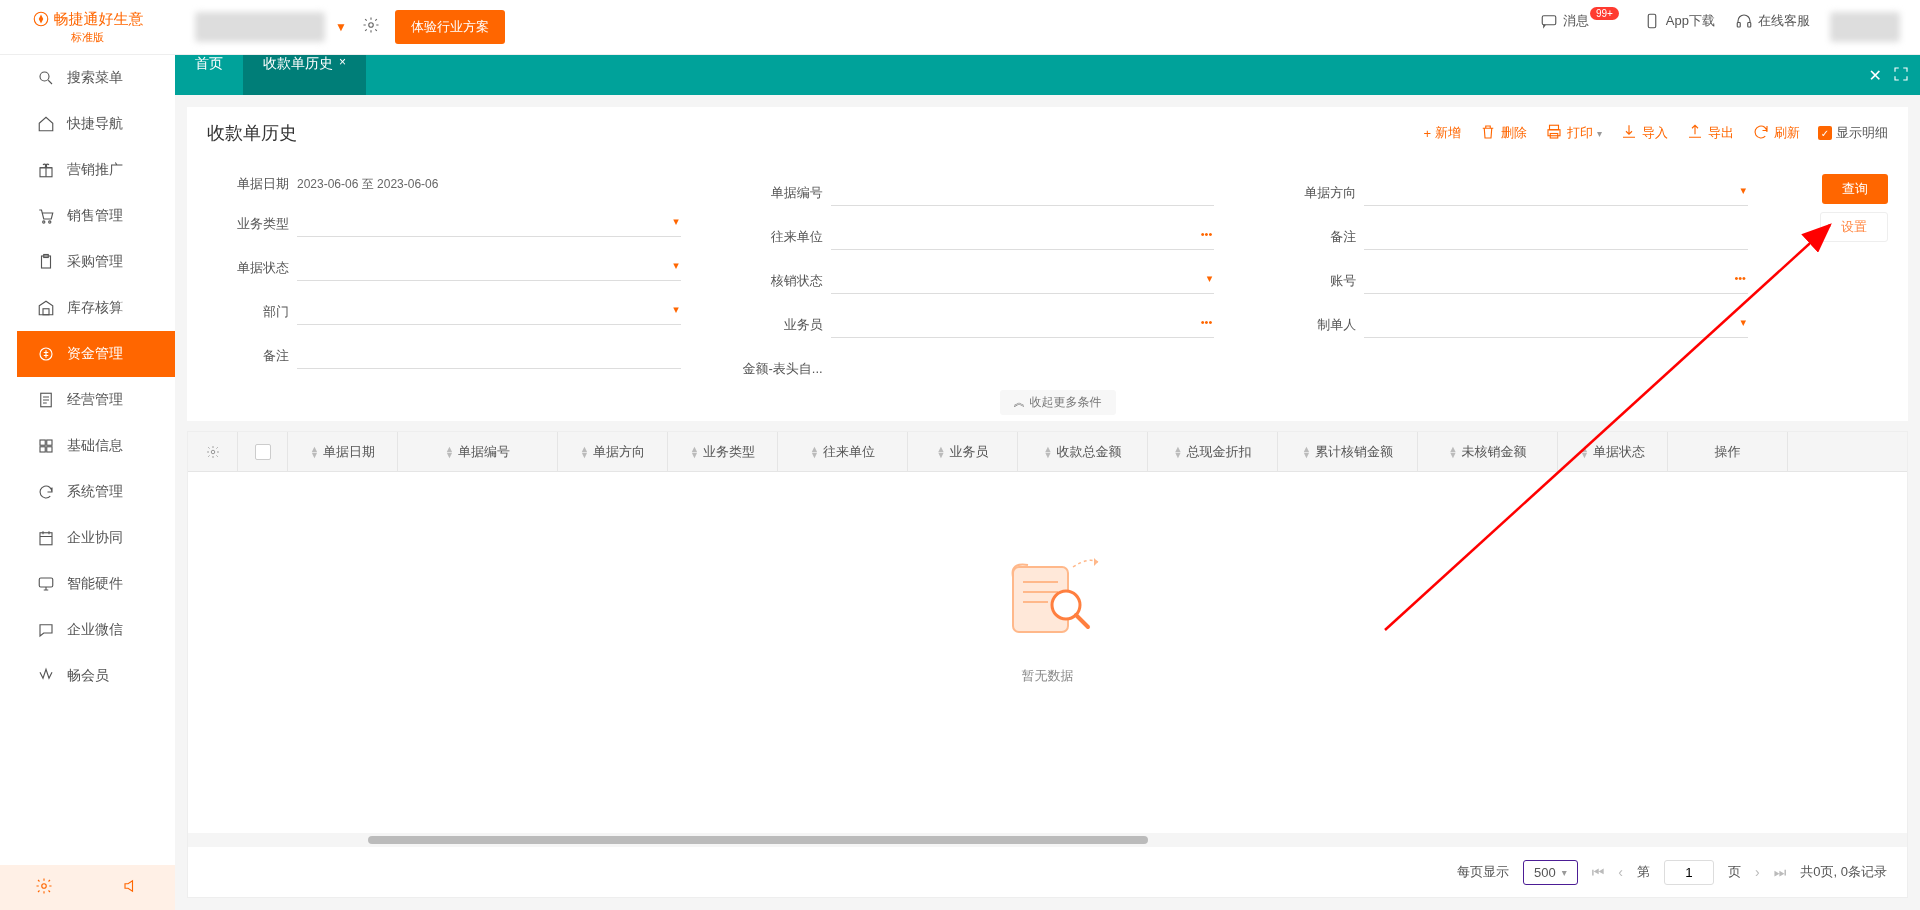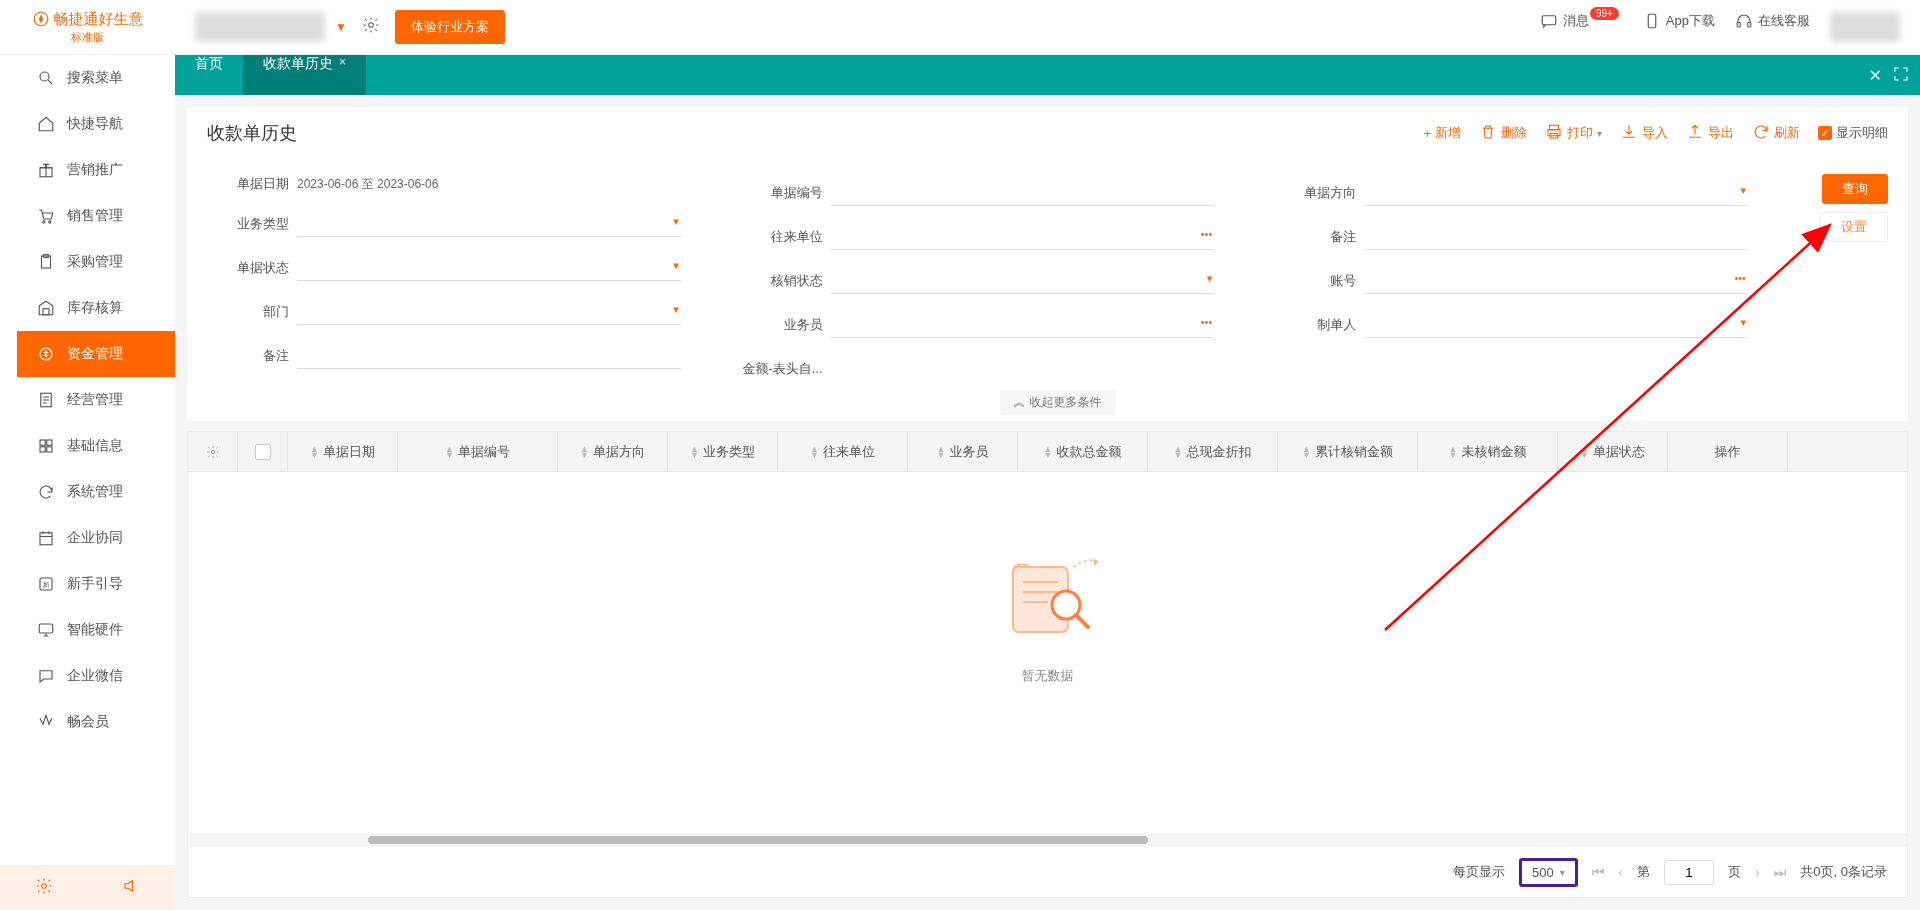--- a/index.html
+++ b/index.html
@@ -79,21 +79,21 @@
 .chk-box { width: 16px; height: 16px; border: 1px solid #ccc; border-radius: 2px; background: #fff; }
 .table-body { flex: 1; position: relative; overflow: hidden; }
 .empty-state { position: absolute; left: 50%; top: 40%; transform: translate(-50%, -50%); text-align: center; }
 .empty-img { width: 120px; height: 100px; margin: 0 auto 20px; position: relative; }
 .empty-text { color: #888; font-size: 13px; }
 .hscroll { height: 14px; background: #f5f5f5; position: relative; }
 .hscroll-thumb { position: absolute; left: 180px; top: 3px; width: 780px; height: 8px; background: #bbb; border-radius: 4px; }
 
 
 .pagination { height: 50px; display: flex; align-items: center; justify-content: flex-end; gap: 14px; padding: 0 20px; color: #555; font-size: 13px; background: #fff; }
-.pg-select { border: 3px solid #4c1d95; padding: 4px 10px; border-radius: 3px; display: flex; align-items: center; gap: 6px; }
+.pg-select { border: 1px solid #4c1d95; padding: 4px 10px; border-radius: 3px; display: flex; align-items: center; gap: 6px; }
 .pg-input { width: 50px; border: 1px solid #ddd; text-align: center; padding: 4px; border-radius: 3px; }
 .pg-nav { color: #bbb; cursor: pointer; font-size: 14px; }
 
 
 .arrow-svg { position: absolute; pointer-events: none; z-index: 100; }
 
 .icon-svg { width: 18px; height: 18px; stroke: currentColor; fill: none; stroke-width: 1.5; }
 </style>
 </head>
 <body>
@@ -246,29 +246,20 @@
           <svg class="icon-svg" viewBox="0 0 24 24">
             <rect x="4" y="5" width="16" height="16"></rect>
             <path d="M4 10h16M8 3v4M16 3v4"></path>
           </svg>
         </span>
         <span>企业协同</span>
       </div>
       <div class="side-item">
         <span class="side-icon">
           <svg class="icon-svg" viewBox="0 0 24 24">
-            <rect x="4" y="4" width="16" height="16" rx="2"></rect>
-            <text x="12" y="16" font-size="9" text-anchor="middle" fill="currentColor" stroke="none">新</text>
-          </svg>
-        </span>
-        <span>新手引导</span>
-      </div>
-      <div class="side-item">
-        <span class="side-icon">
-          <svg class="icon-svg" viewBox="0 0 24 24">
             <rect x="3" y="4" width="18" height="12" rx="2"></rect>
             <path d="M9 20h6M12 16v4"></path>
           </svg>
         </span>
         <span>智能硬件</span>
       </div>
       <div class="side-item">
         <span class="side-icon">
           <svg class="icon-svg" viewBox="0 0 24 24">
             <path d="M4 5h16v11H9l-5 4z"></path>

